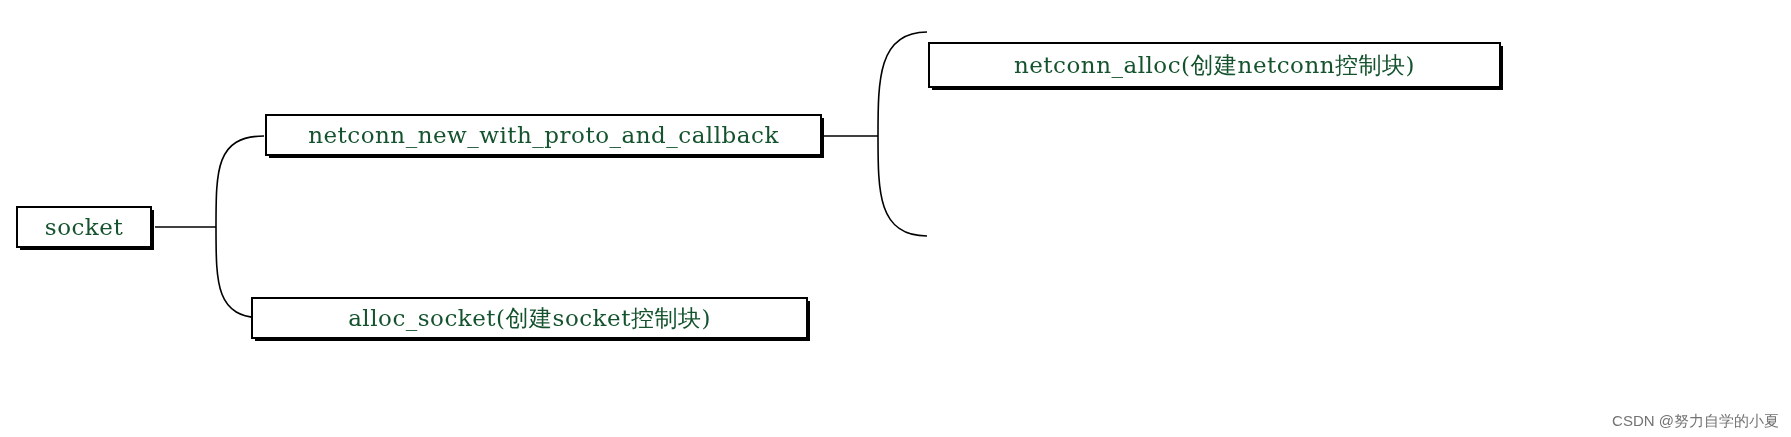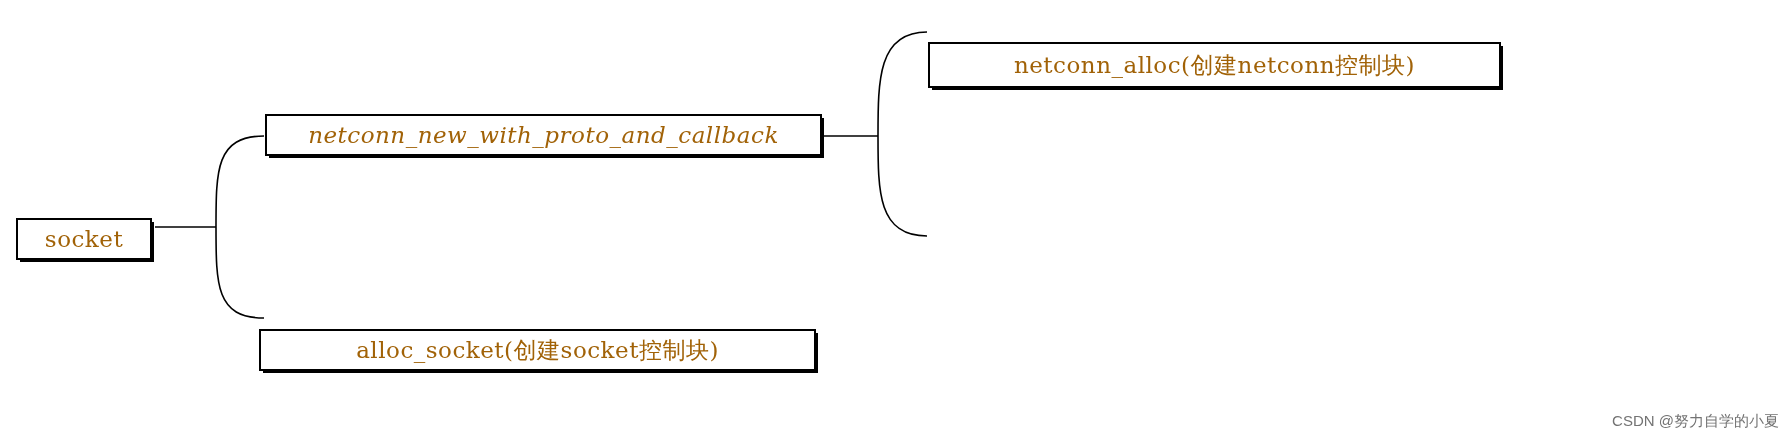--- a/index.html
+++ b/index.html
@@ -11,29 +11,29 @@
   .lines{position:absolute;left:0;top:0;width:1791px;height:437px;pointer-events:none;}
 
   .node{
     position:absolute;
     box-sizing:border-box;
     background:#ffffff;
     border:2px solid #000000;
     box-shadow:3px 3px 0 -1px #000000;
     display:flex;align-items:center;justify-content:center;
     white-space:nowrap;
-    color:#a16207;
+    color:#14532d;
     letter-spacing:0.5px;
   }
   .node span{display:inline-block;}
 
   
-  #node-socket{ left:16px;  top:206px; width:136px; height:42px; font-size:23px;margin-top:12px; }
-  #node-netconn-new{ left:265px; top:114px; width:557px; height:42px; font-size:23px;font-style:italic; }
-  #node-alloc-socket{ left:259px; top:297px; width:557px; height:42px; font-size:23px;margin-top:32px; }
+  #node-socket{ left:16px;  top:206px; width:136px; height:42px; font-size:23px; }
+  #node-netconn-new{ left:265px; top:114px; width:557px; height:42px; font-size:23px; }
+  #node-alloc-socket{ left:251px; top:297px; width:557px; height:42px; font-size:23px; }
   #node-netconn-alloc{ left:928px; top:42px;  width:573px; height:46px; font-size:23px; }
   #node-netconn-apimsg{ left:928px; top:190px; width:573px; height:46px; font-size:23px; }
 
   .watermark{
     position:absolute;
     right:12px; bottom:6px;
     font-family:"Liberation Sans", sans-serif;
     font-size:15px;
     color:#737373;
     white-space:nowrap;

